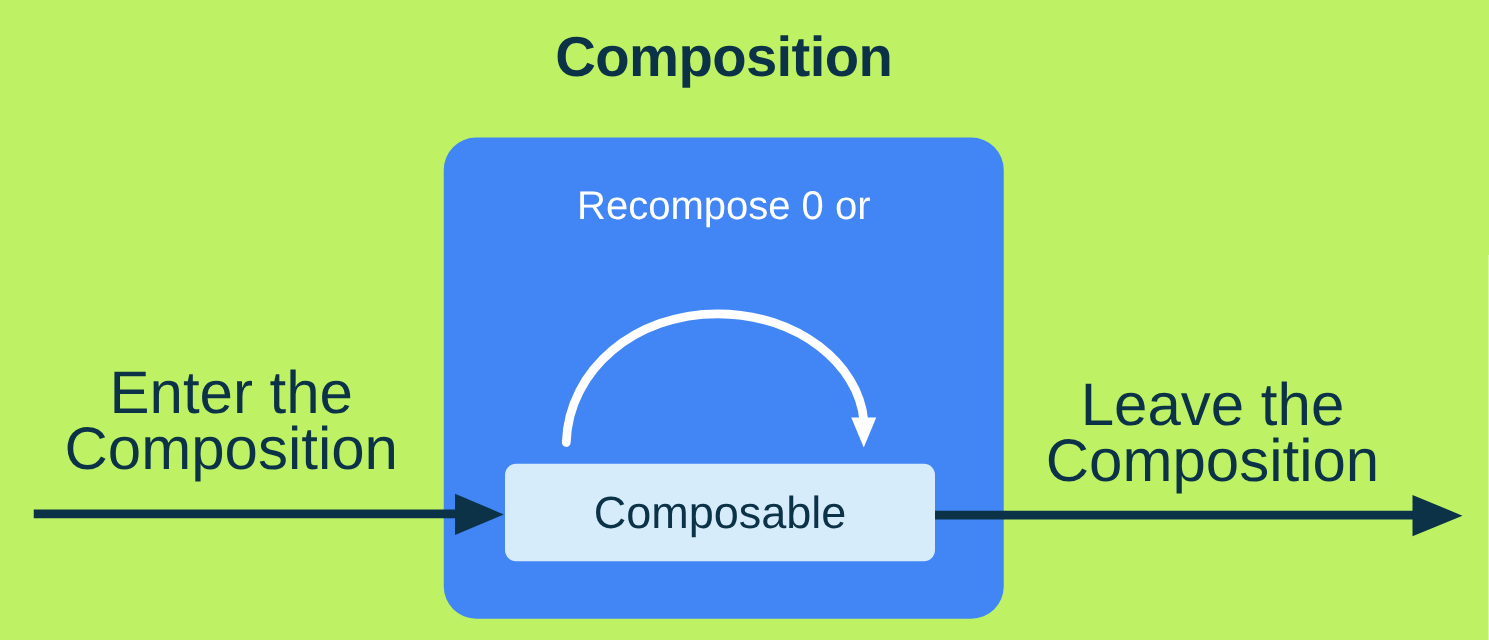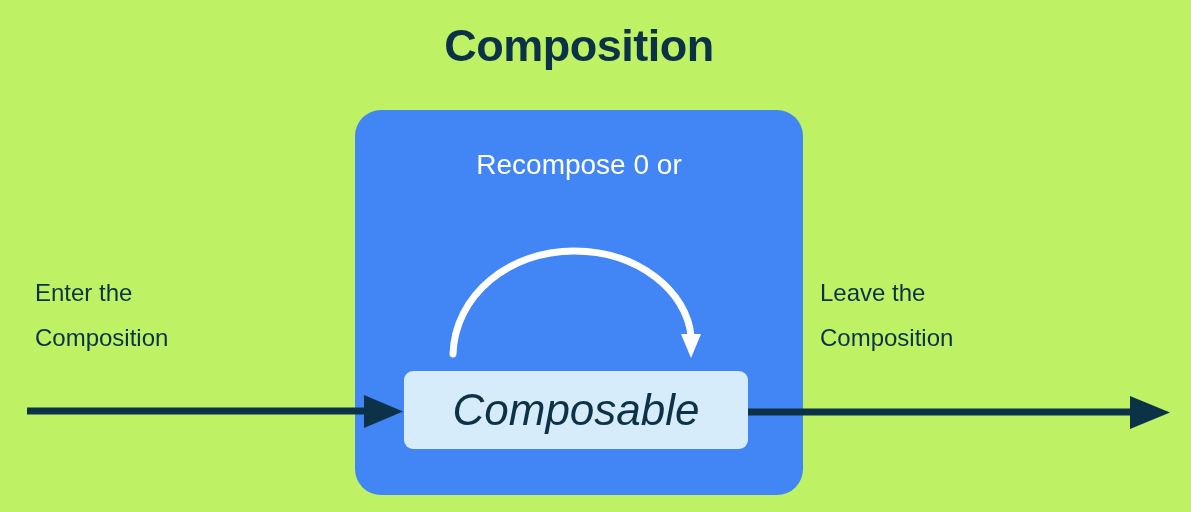--- a/index.html
+++ b/index.html
@@ -33,45 +33,44 @@
     width: 448px;
     height: 385px;
     border-radius: 26px;
   }
   .recompose-label {
     position: absolute;
     left: 0;
     top: 32px;
     width: 100%;
     text-align: center;
-    font-size: 28px;
+    font-size: 32px;
     line-height: 45px;
   }
   .composable-box {
     position: absolute;
     left: 49px;
     top: 261px;
     width: 344px;
     height: 78px;
     border-radius: 9px;
     display: flex;
     align-items: center;
     justify-content: center;
   }
   .composable-box span {
-    font-size: 44px;
+    font-size: 36px;
     line-height: 78px;
-    font-style: italic;
   }
   .side-label {
     position: absolute;
-    top: 270px;
+    top: 292px;
     width: 300px;
-    text-align: left;
-    font-size: 24px;
+    text-align: center;
+    font-size: 48px;
     line-height: 45px;
   }
   .side-label.left  { left: 35px;  }
   .side-label.right { left: 820px; }
   .arrows-layer {
     position: absolute;
     left: 0;
     top: 0;
     pointer-events: none;
   }
@@ -92,21 +91,21 @@
     <div class="composable-box" style="background-color: rgb(215, 236, 251);">
       <span style="color: rgb(11, 50, 71);">Composable</span>
     </div>
   </div>
 
   <div class="side-label left" style="color: rgb(11, 50, 71);">
     <div>Enter the</div>
     <div>Composition</div>
   </div>
 
-  <div class="side-label right" style="color: rgb(11, 50, 71);">
+  <div class="side-label right" style="color: rgb(11, 50, 71); margin-top: 10px;">
     <div>Leave the</div>
     <div>Composition</div>
   </div>
 
   <svg class="arrows-layer" width="1191" height="512" viewBox="0 0 1191 512">
 
     <line x1="27" y1="411" x2="367" y2="411" stroke-width="7" stroke="#0B3247"></line>
     <polygon points="364,395 364,428 403,411.5" fill="#0B3247"></polygon>
 
     <line x1="748" y1="412" x2="1133" y2="412" stroke-width="7" stroke="#0B3247"></line>

